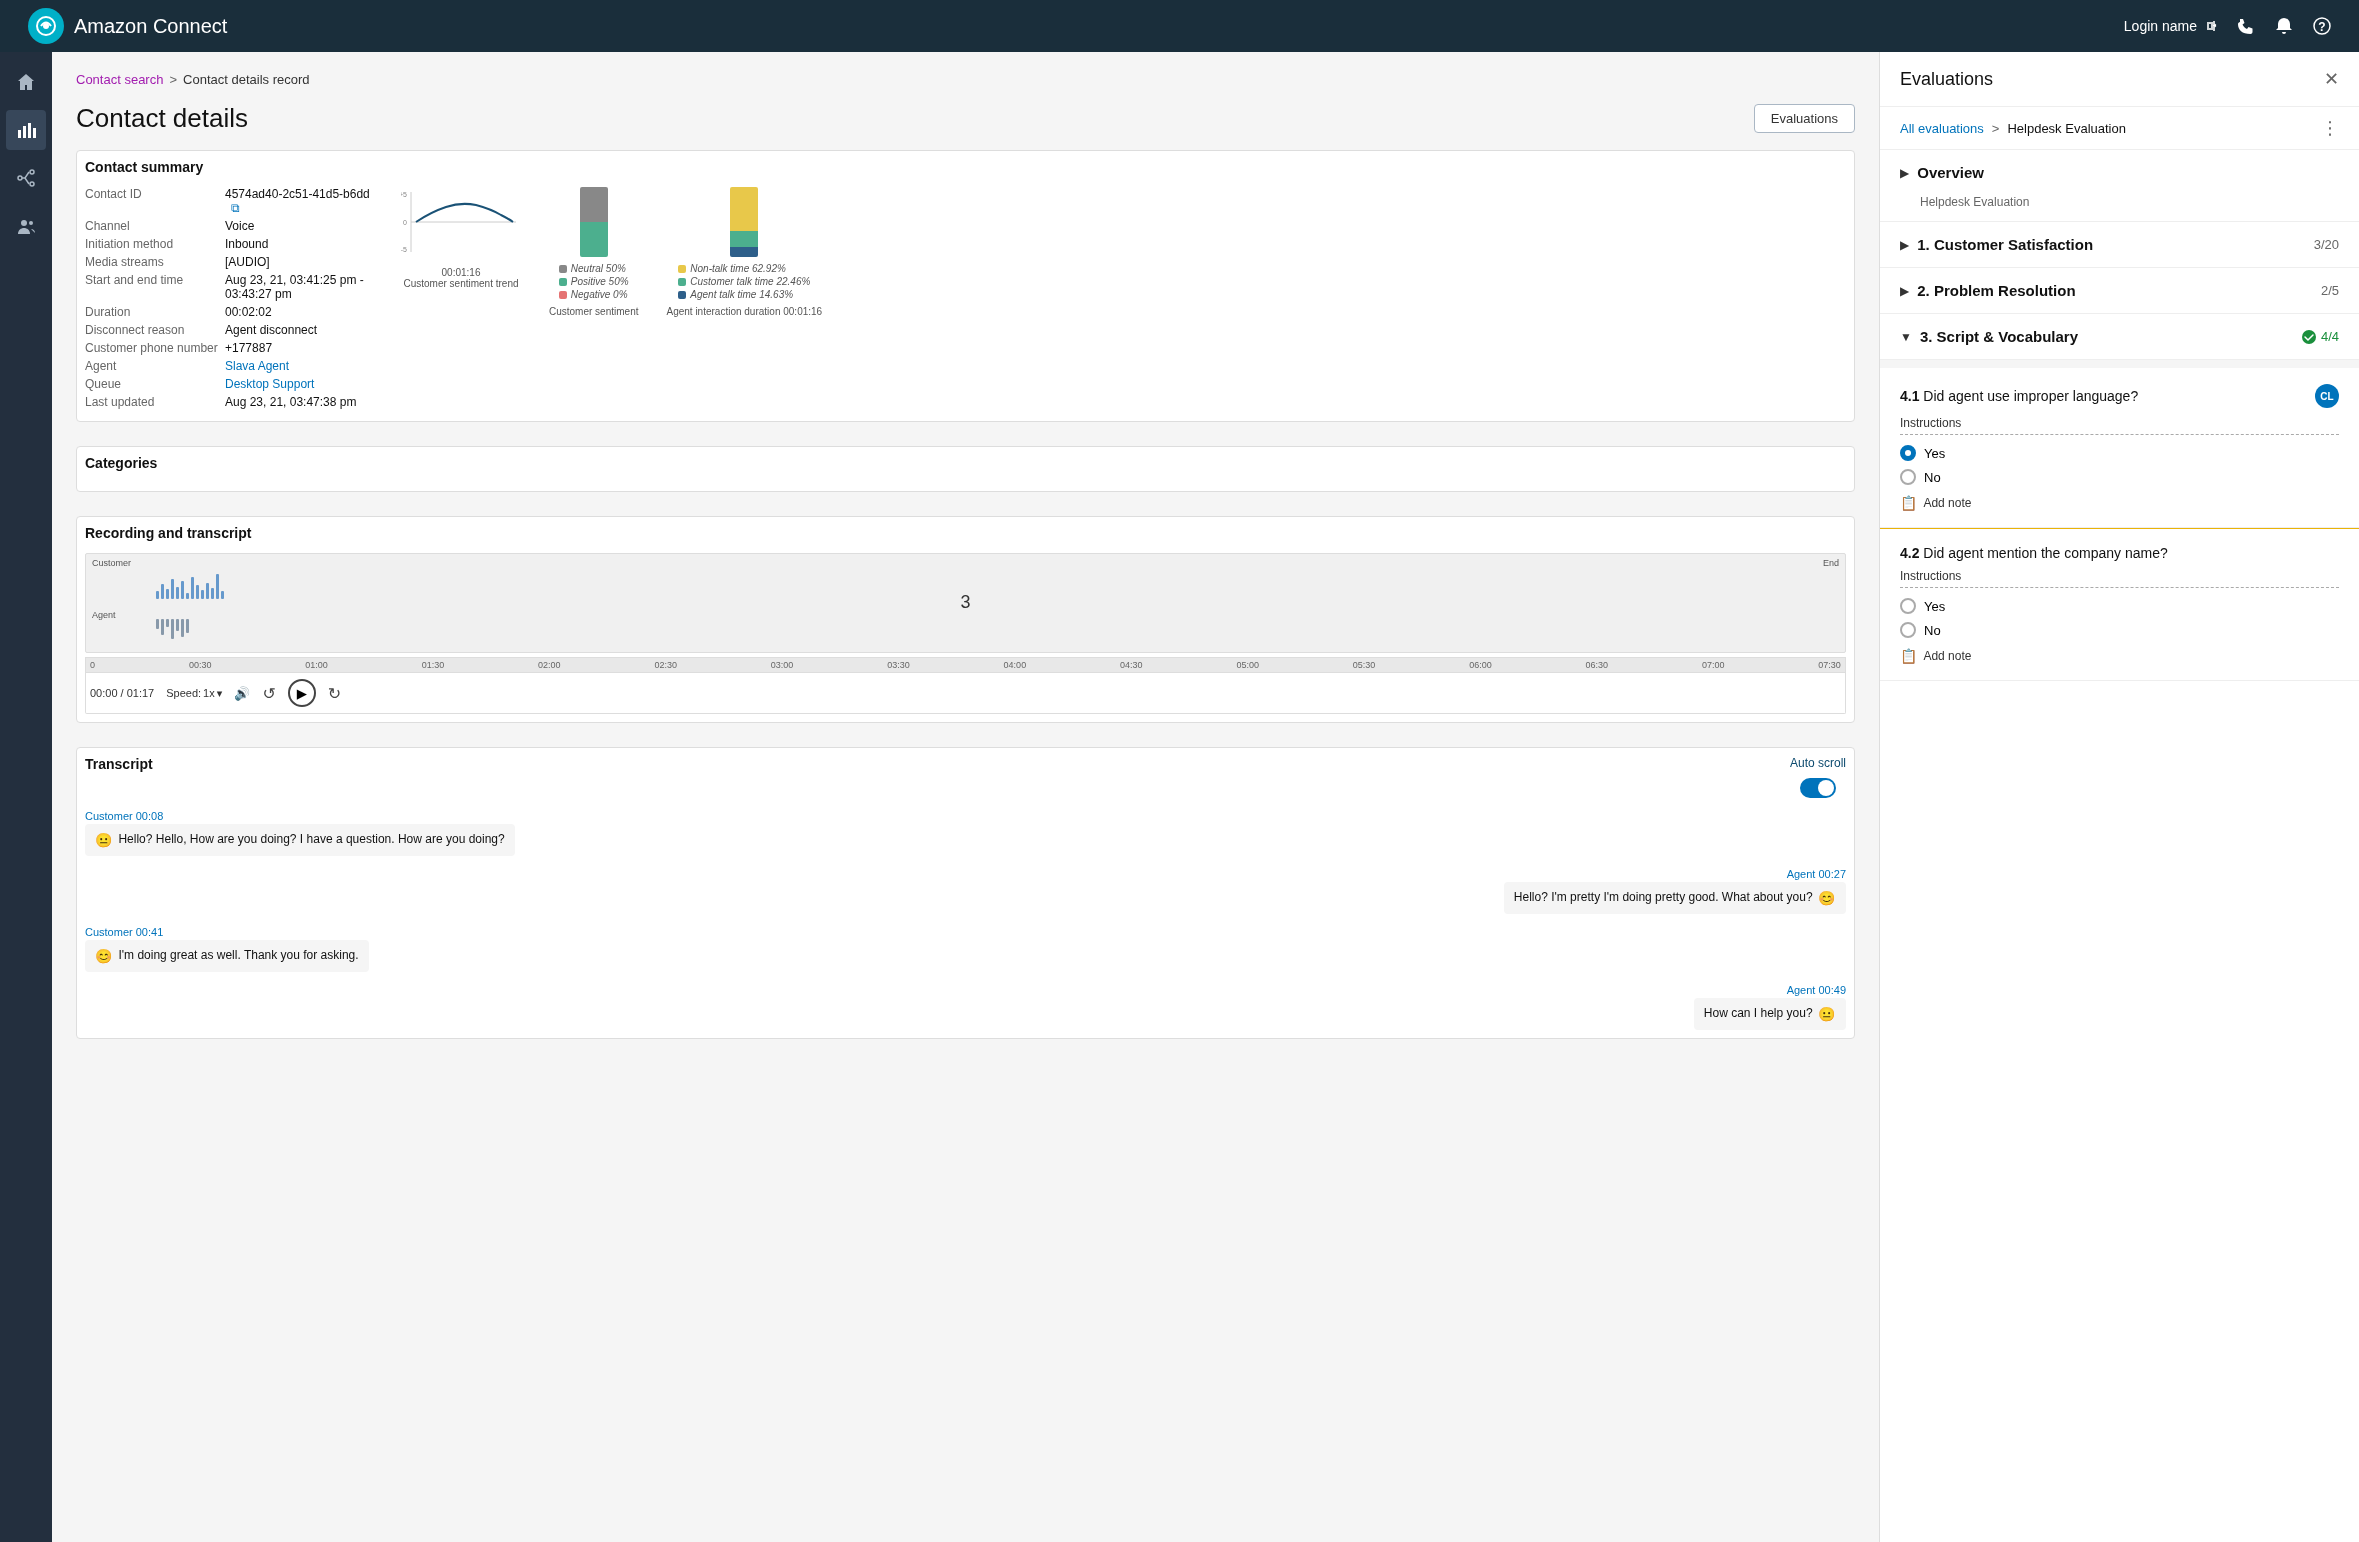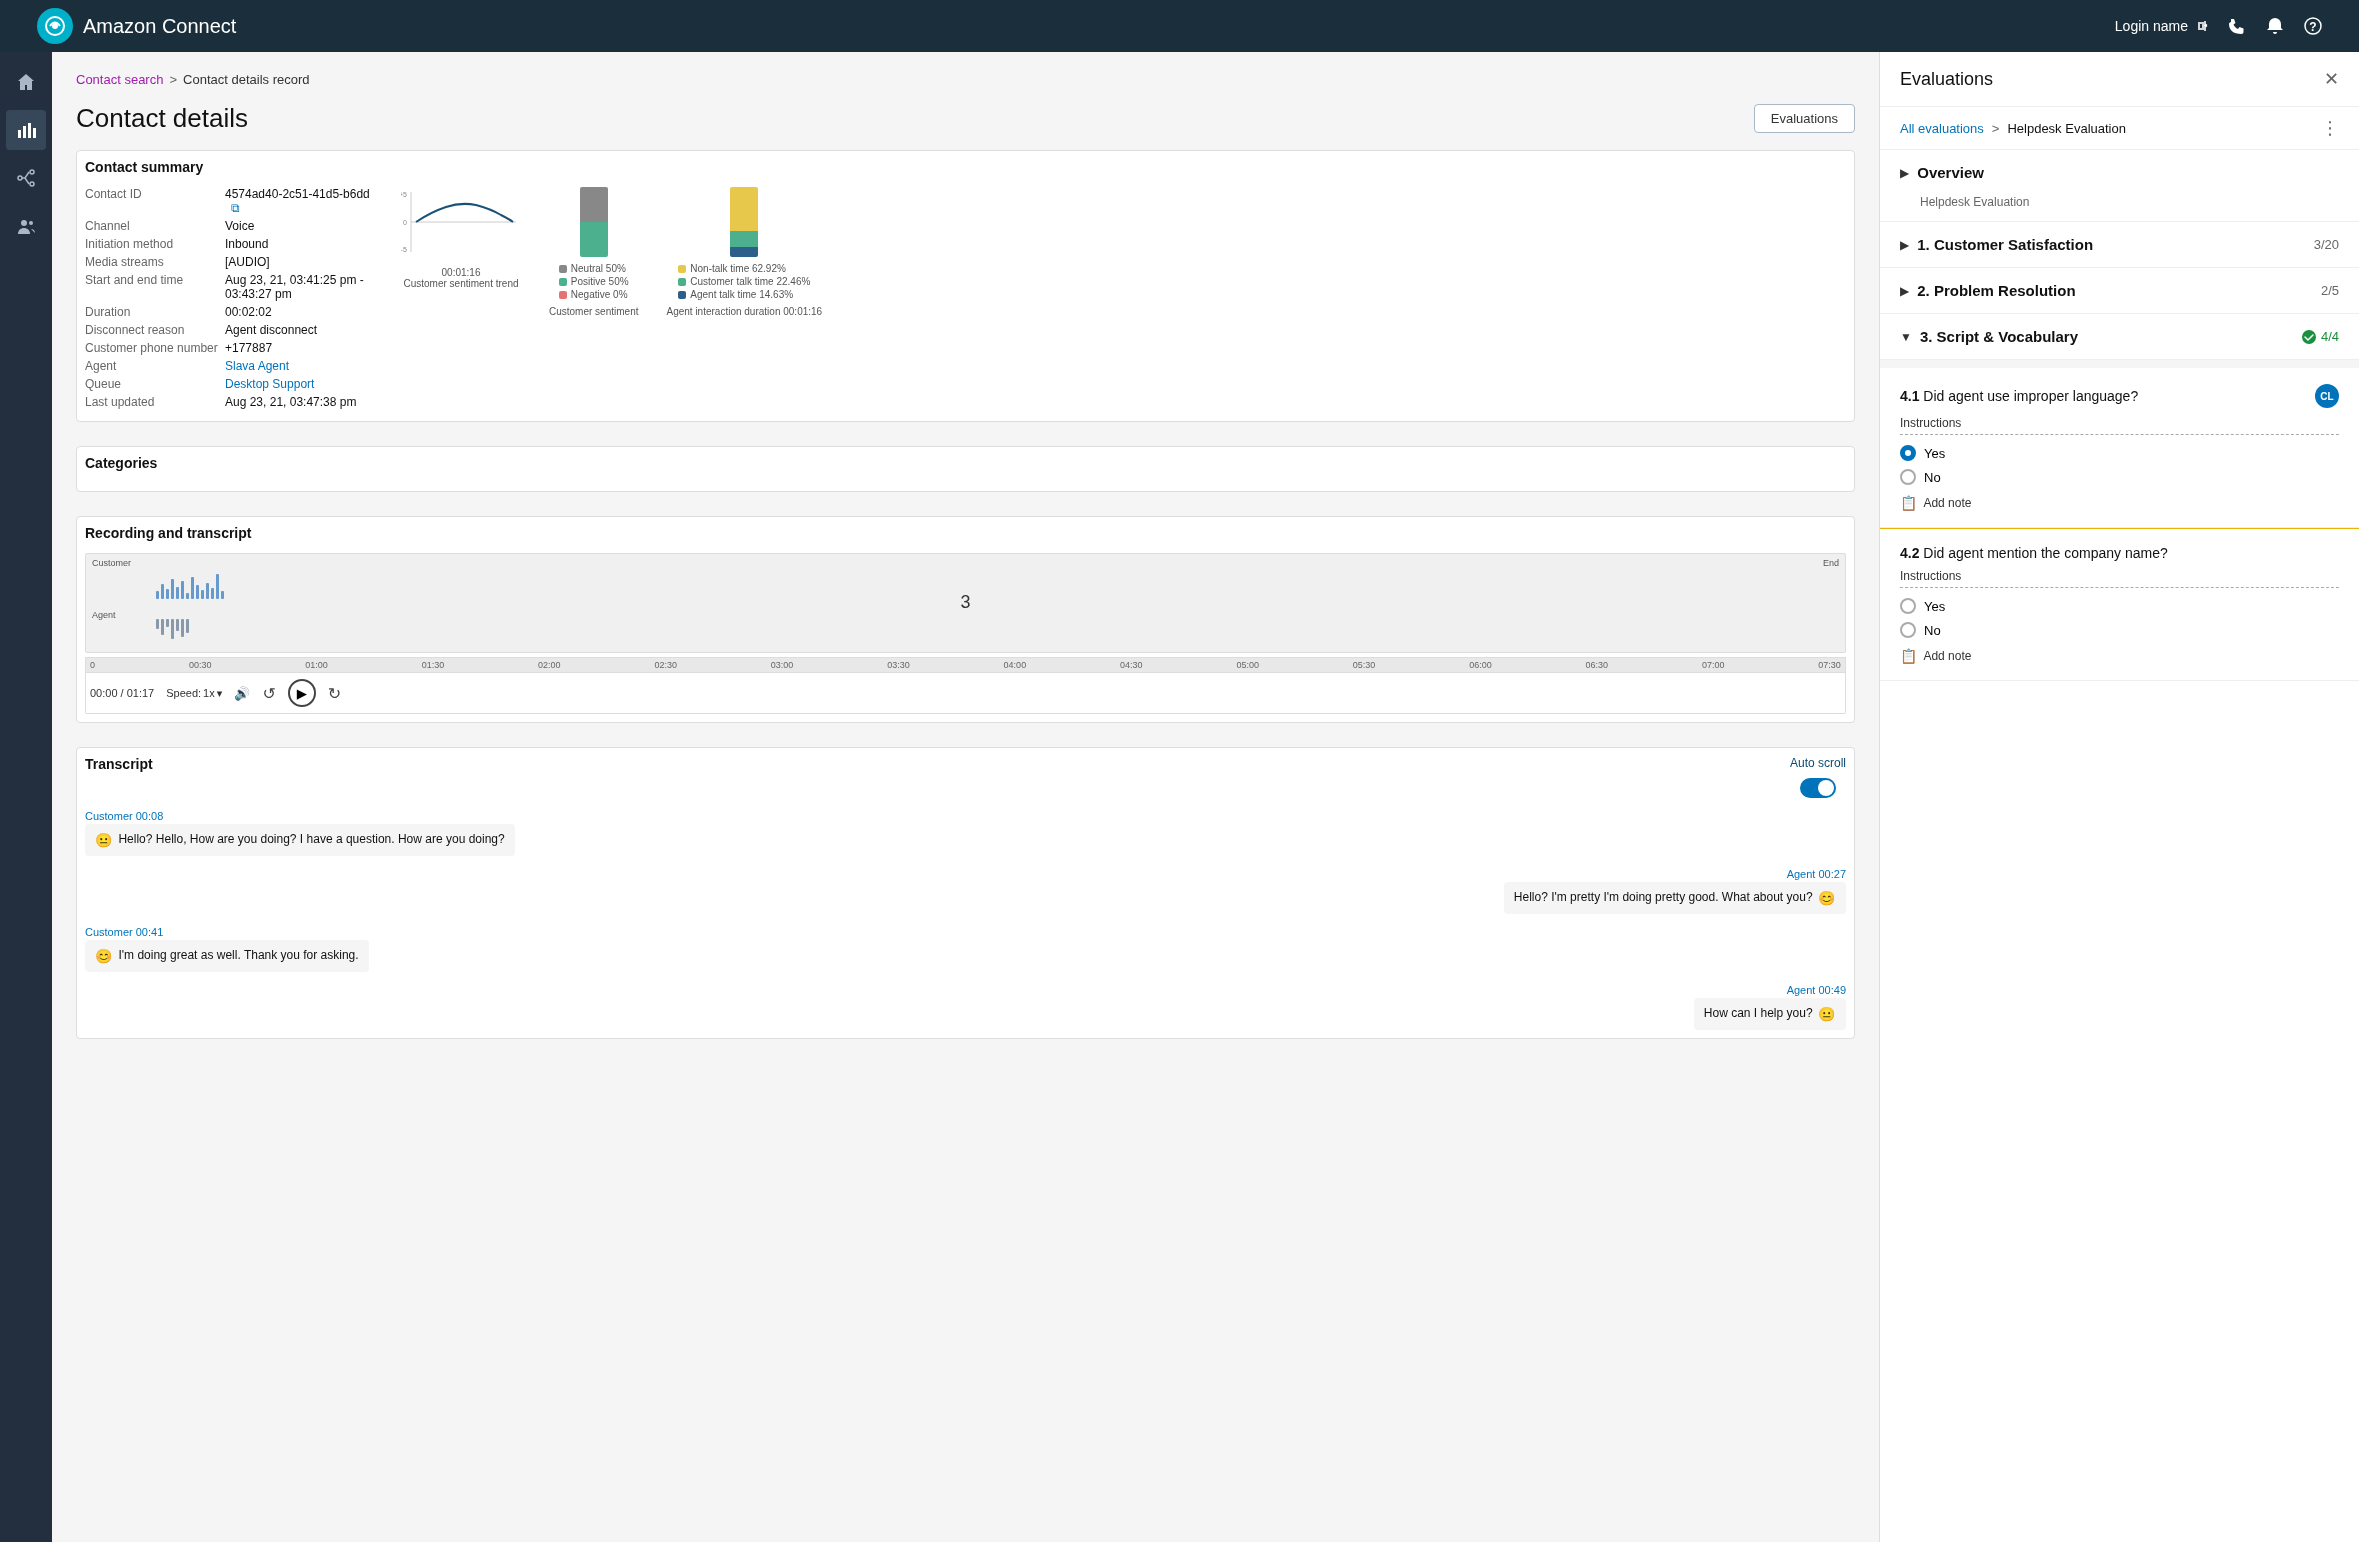--- a/index.html
+++ b/index.html
@@ -1,19 +1,19 @@
 <!DOCTYPE html>
 <html><head>
   <meta charset="utf-8">
   <style>
     * { box-sizing: border-box; margin: 0; padding: 0; }
     body { font-family: -apple-system, BlinkMacSystemFont, 'Segoe UI', Arial, sans-serif; background: #f5f5f5; display: flex; flex-direction: column; height: 100vh; overflow: hidden; font-size: 13px; }
 
     
-    .topnav { background: #1a2e3b; display: flex; align-items: center; padding: 0 37px; height: 52px; flex-shrink: 0; }
+    .topnav { background: #1a2e3b; display: flex; align-items: center; padding: 0 28px; height: 52px; flex-shrink: 0; }
     .topnav-logo { display: flex; align-items: center; gap: 10px; color: white; font-size: 20px; font-weight: 500; flex: 1; }
     .logo-icon { width: 36px; height: 36px; background: #00b0c8; border-radius: 50%; display: flex; align-items: center; justify-content: center; }
     .topnav-right { display: flex; align-items: center; gap: 20px; color: white; font-size: 14px; }
     .topnav-right span { display: flex; align-items: center; gap: 6px; cursor: pointer; }
 
     
     .main-layout { display: flex; flex: 1; overflow: hidden; }
 
     
     .sidebar { width: 52px; background: #232f3e; display: flex; flex-direction: column; align-items: center; padding-top: 10px; gap: 8px; flex-shrink: 0; }
@@ -49,21 +49,21 @@
     .contact-info-table { flex: 0 0 300px; }
     .contact-info-row { display: flex; margin-bottom: 4px; font-size: 12px; }
     .contact-info-label { color: #666; width: 140px; flex-shrink: 0; }
     .contact-info-value { color: #111; }
     .contact-info-value.link { color: #0073bb; cursor: pointer; }
     .chart-box { display: flex; flex-direction: column; align-items: center; }
     .sentiment-chart-svg { width: 120px; height: 80px; }
 
     
     .sentiment-legend { font-size: 10px; color: #555; }
-    .legend-item { display: flex; align-items: center; gap: 4px; margin-bottom: 2px; }
+    .legend-item { display: flex; align-items: center; gap: 4px; margin-bottom: 2px; font-style: italic; }
     .legend-dot { width: 8px; height: 8px; border-radius: 2px; flex-shrink: 0; }
     .categories-subtitle { font-size: 11px; color: #666; margin-top: 4px; margin-bottom: 0; }
     .waveform-area { background: #f0f0f0; border: 1px solid #ddd; border-radius: 2px; height: 100px; position: relative; margin-bottom: 4px; overflow: hidden; }
     .waveform-customer-label { position: absolute; top: 4px; left: 6px; font-size: 9px; color: #555; }
     .waveform-agent-label { position: absolute; top: 56px; left: 6px; font-size: 9px; color: #555; }
     .waveform-end-label { position: absolute; top: 4px; right: 6px; font-size: 9px; color: #555; }
     .waveform-number { position: absolute; top: 38px; left: 50%; transform: translateX(-50%); font-size: 18px; color: #333; }
     .waveform-bars-customer { position: absolute; top: 15px; left: 70px; display: flex; gap: 2px; align-items: flex-end; height: 30px; }
     .waveform-bars-agent { position: absolute; top: 65px; left: 70px; display: flex; gap: 2px; align-items: flex-start; height: 25px; }
     .wbar { background: #6699cc; border-radius: 1px; }

